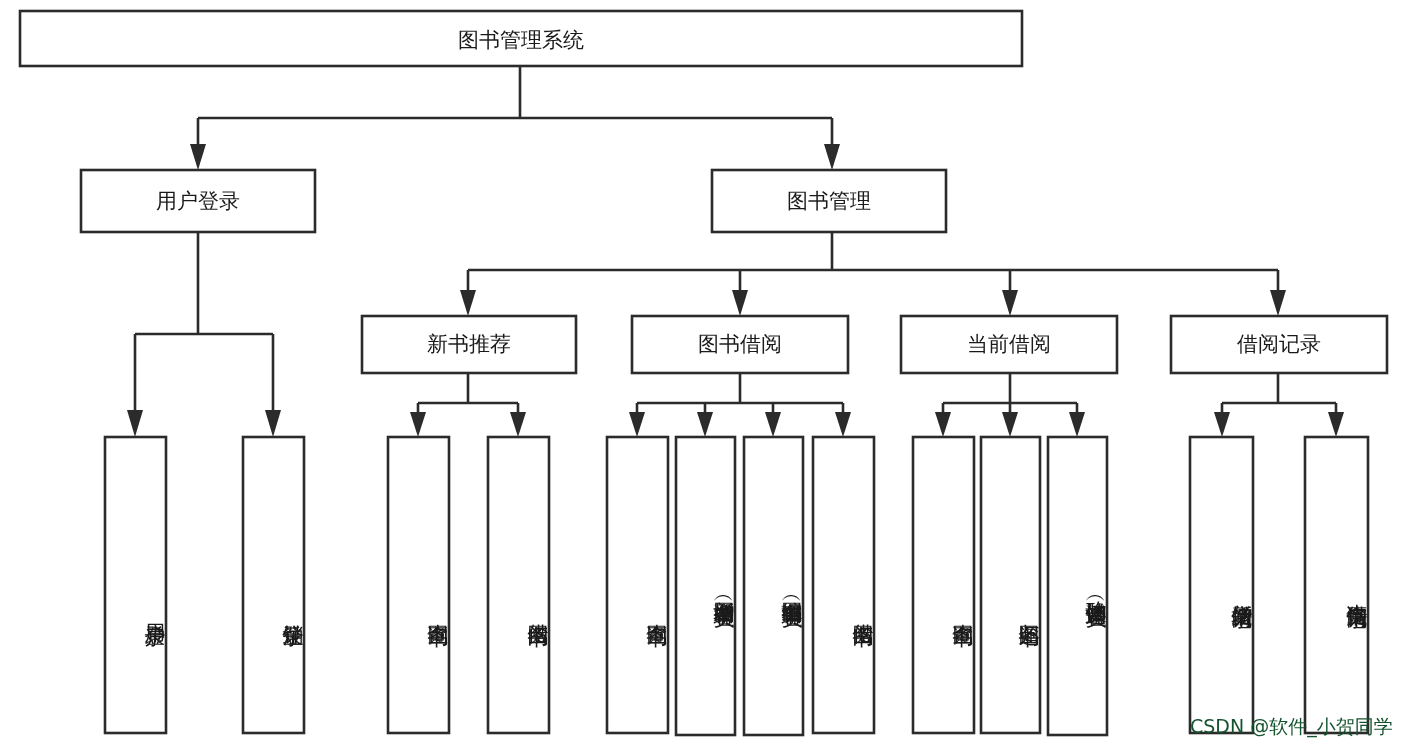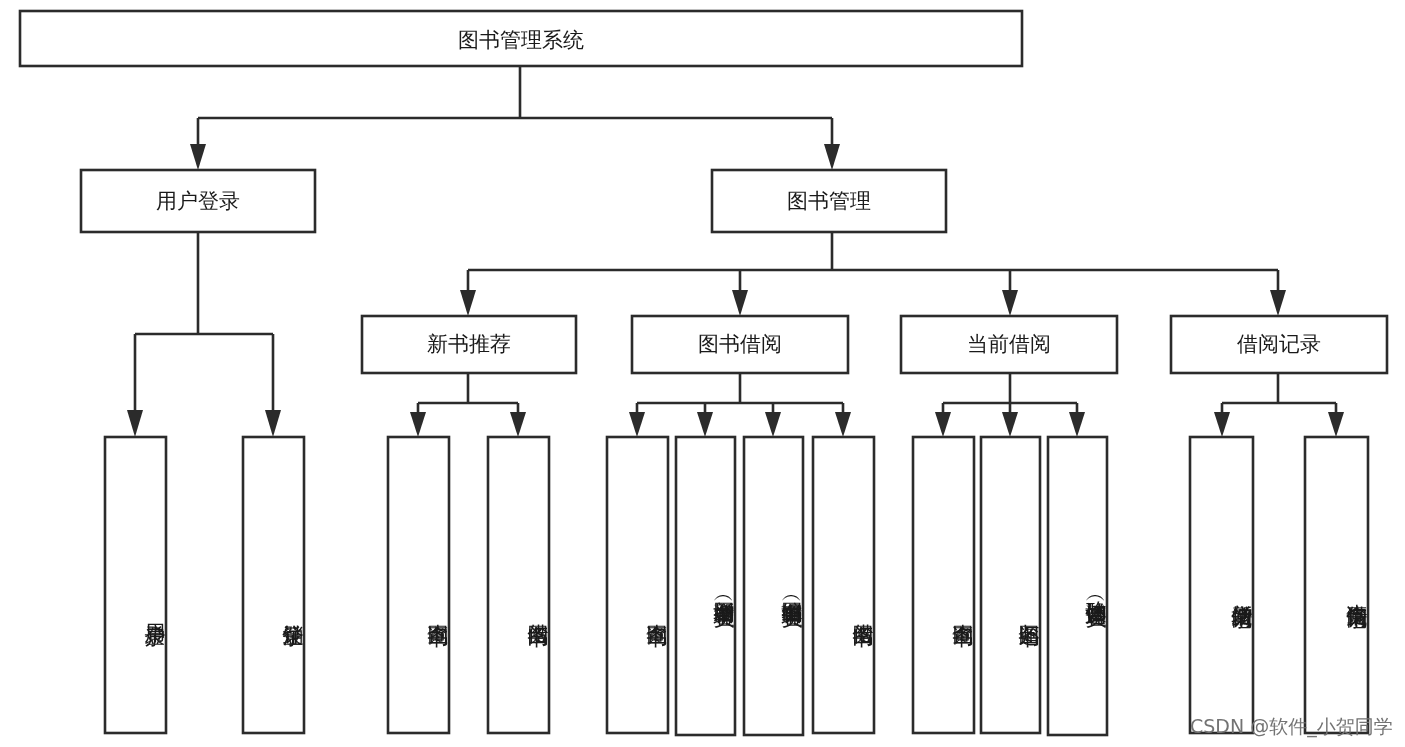--- a/index.html
+++ b/index.html
@@ -62,21 +62,21 @@
     letter-spacing: 1px;
     pointer-events: none;
     display: flex;
     align-items: flex-start;
     justify-content: center;
   }
   .watermark {
     position: absolute;
     font-family: "DejaVu Sans", "Liberation Sans", sans-serif;
     font-size: 19px;
-    color: #737373;
+    color: #14532d;
     white-space: nowrap;
     left: 1190px;
     top: 714px;
   }
 </style>
 </head>
 <body>
 
 <div id="diagram-root">
 

